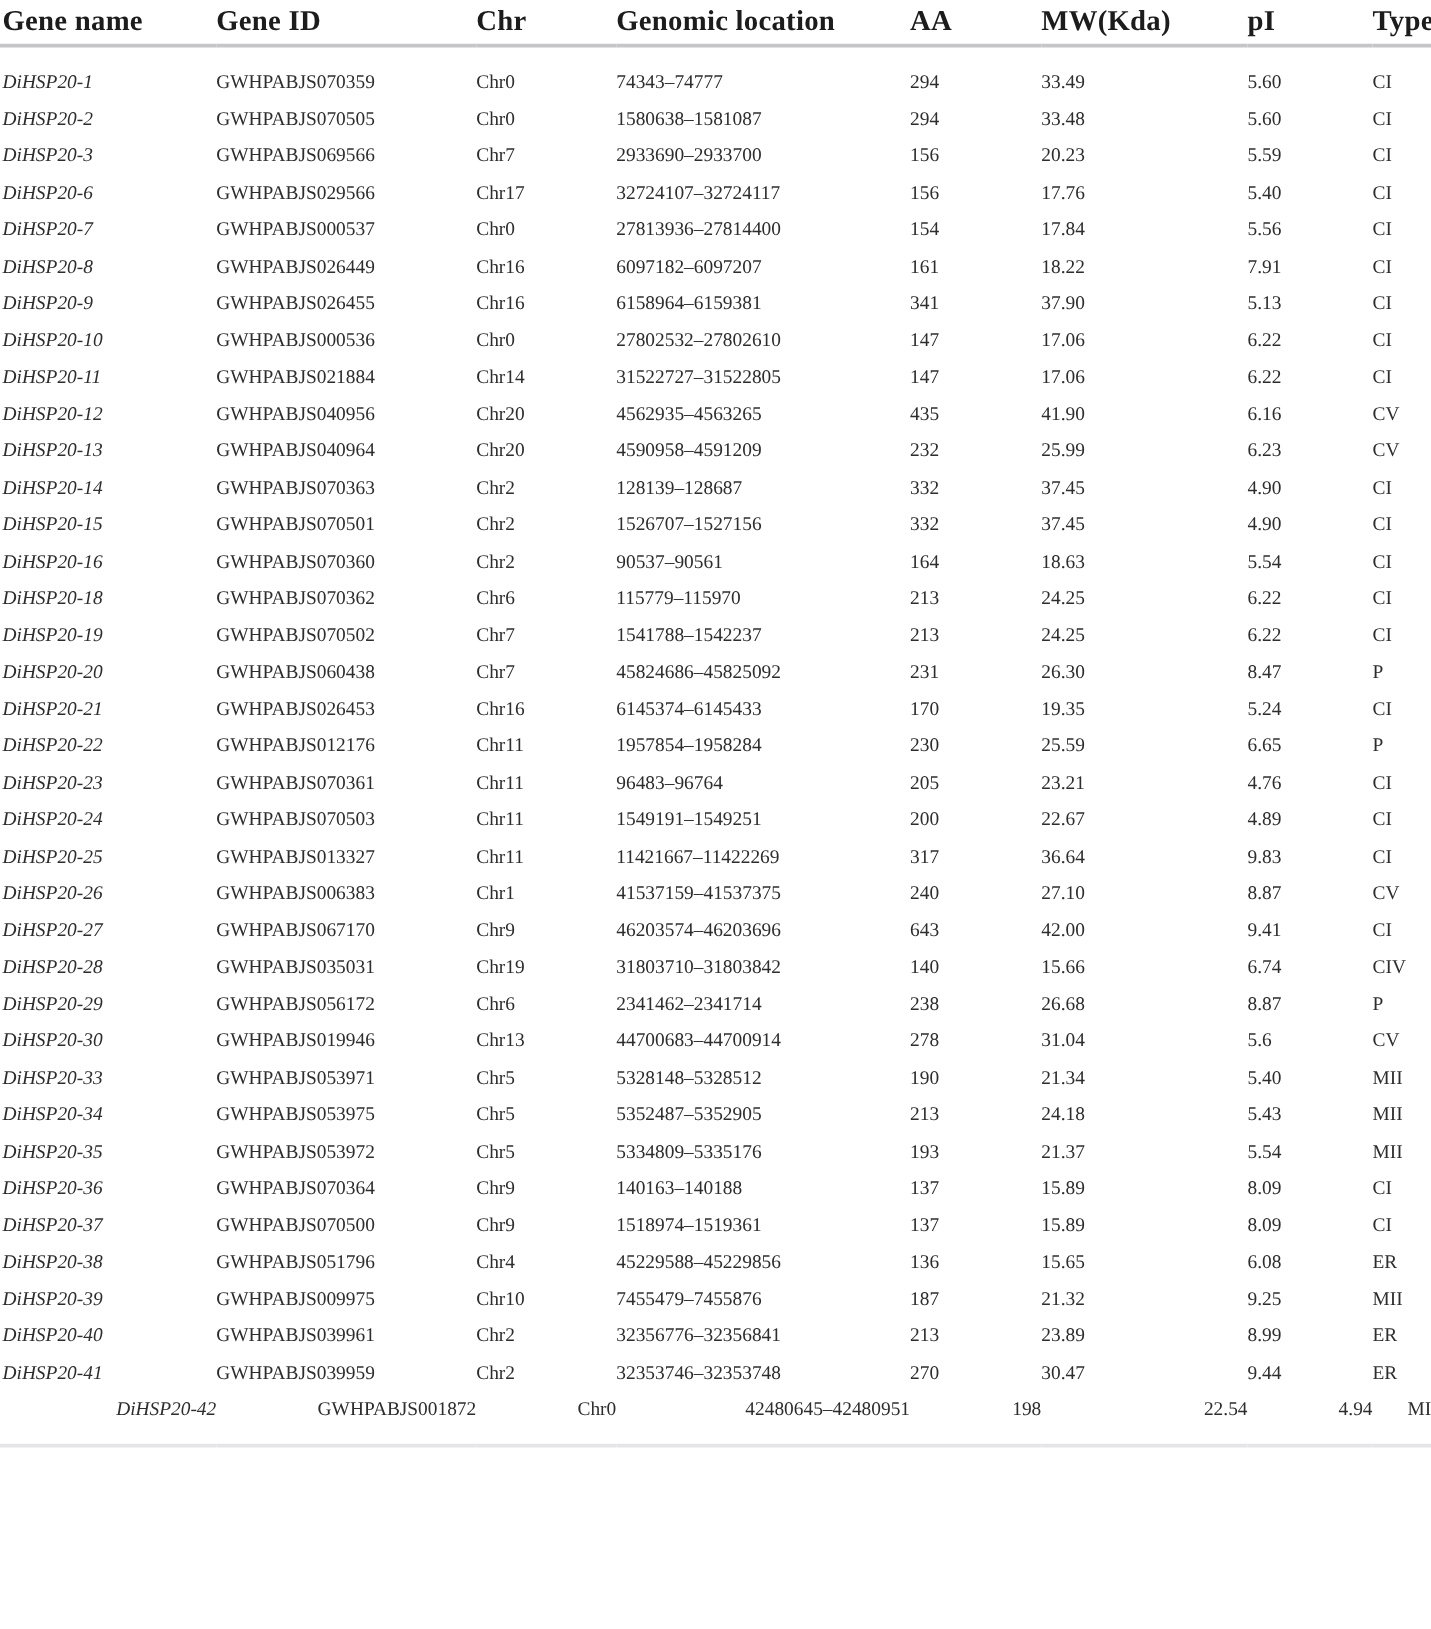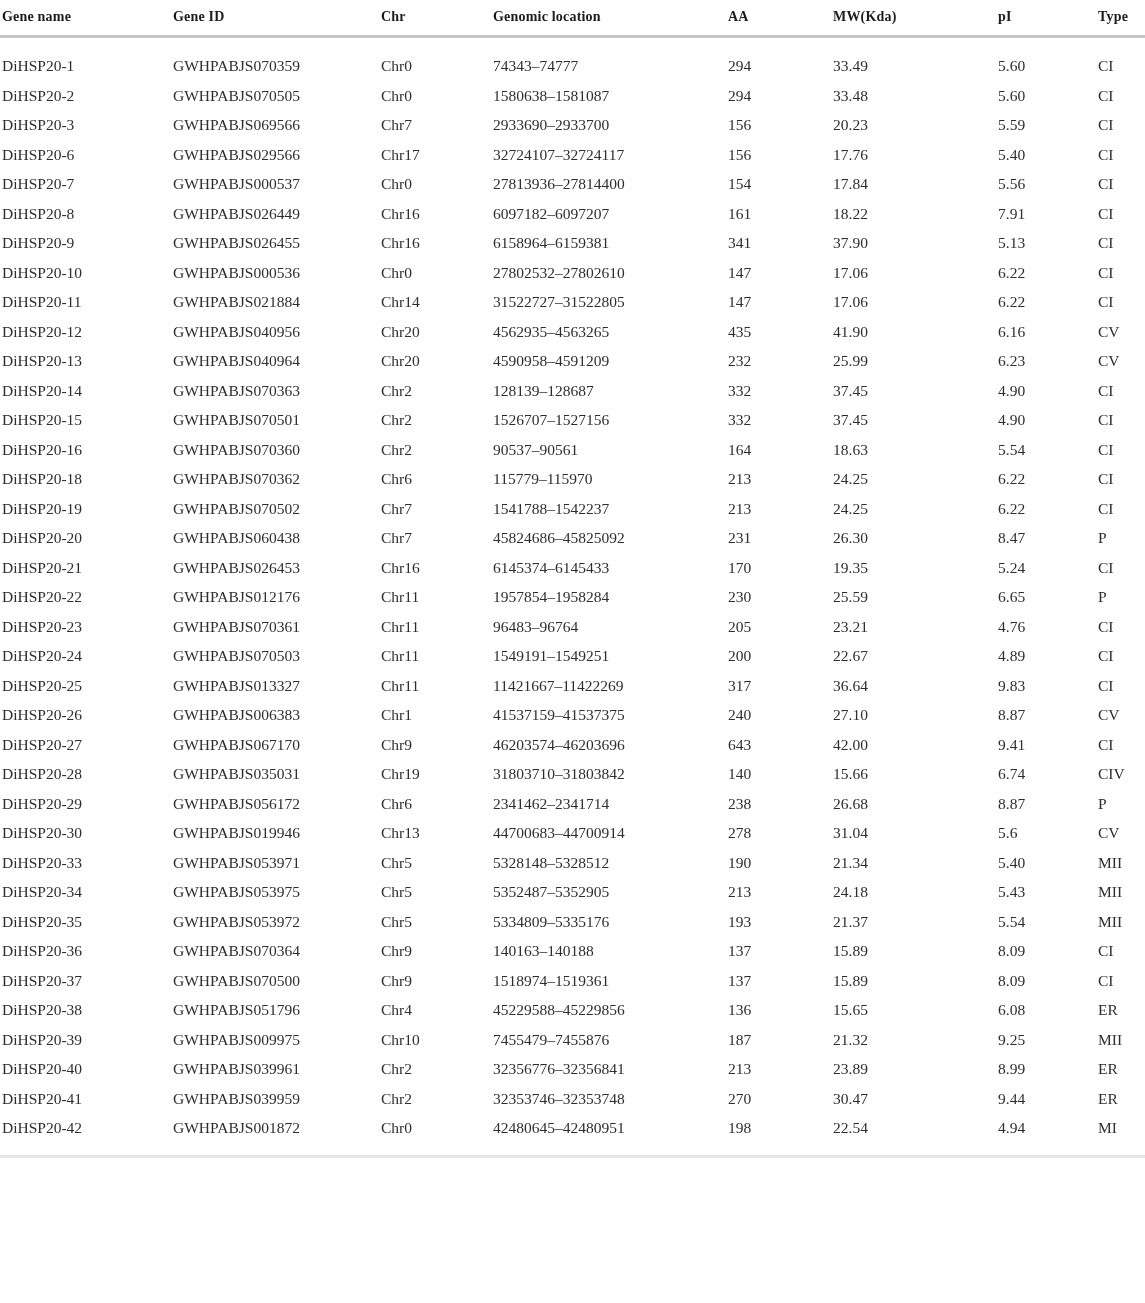--- a/index.html
+++ b/index.html
@@ -27,43 +27,43 @@
   col.c3 { width: 112px; }
   col.c4 { width: 235px; }
   col.c5 { width: 105px; }
   col.c6 { width: 165px; }
   col.c7 { width: 100px; }
   col.c8 { width: 47px;  }
   thead th {
     text-align: left;
     vertical-align: top;
     font-weight: bold;
-    font-size: 14px;
+    font-size: 23px;
     line-height: 24px;
     color: var(--header-text);
     padding: 5px 0 6px 0;
     border-bottom: 3px solid var(--header-rule);
     white-space: nowrap;
     letter-spacing: 0.2px;
   }
   thead th:first-child { padding-left: 2px; }
   tbody td {
     font-size: 15.5px;
     line-height: 29.5px;
     height: 29.5px;
     color: var(--text);
     text-align: left;
     vertical-align: middle;
     white-space: nowrap;
     overflow: hidden;
   }
   tbody td:first-child { padding-left: 2px; }
   tbody tr:first-child td { padding-top: 13px; }
-  tbody tr:last-child td { padding-bottom: 12px; }
-  td.gene-name { }
+  tbody tr:last-child td { padding-bottom: 12px; text-align: right; }
+  td.gene-name { font-style: italic; }
 </style>
 </head>
 <body>
 
 <table class="gene-table">
   <colgroup>
     <col class="c1">
       <col class="c2">
       <col class="c3">
       <col class="c4">

